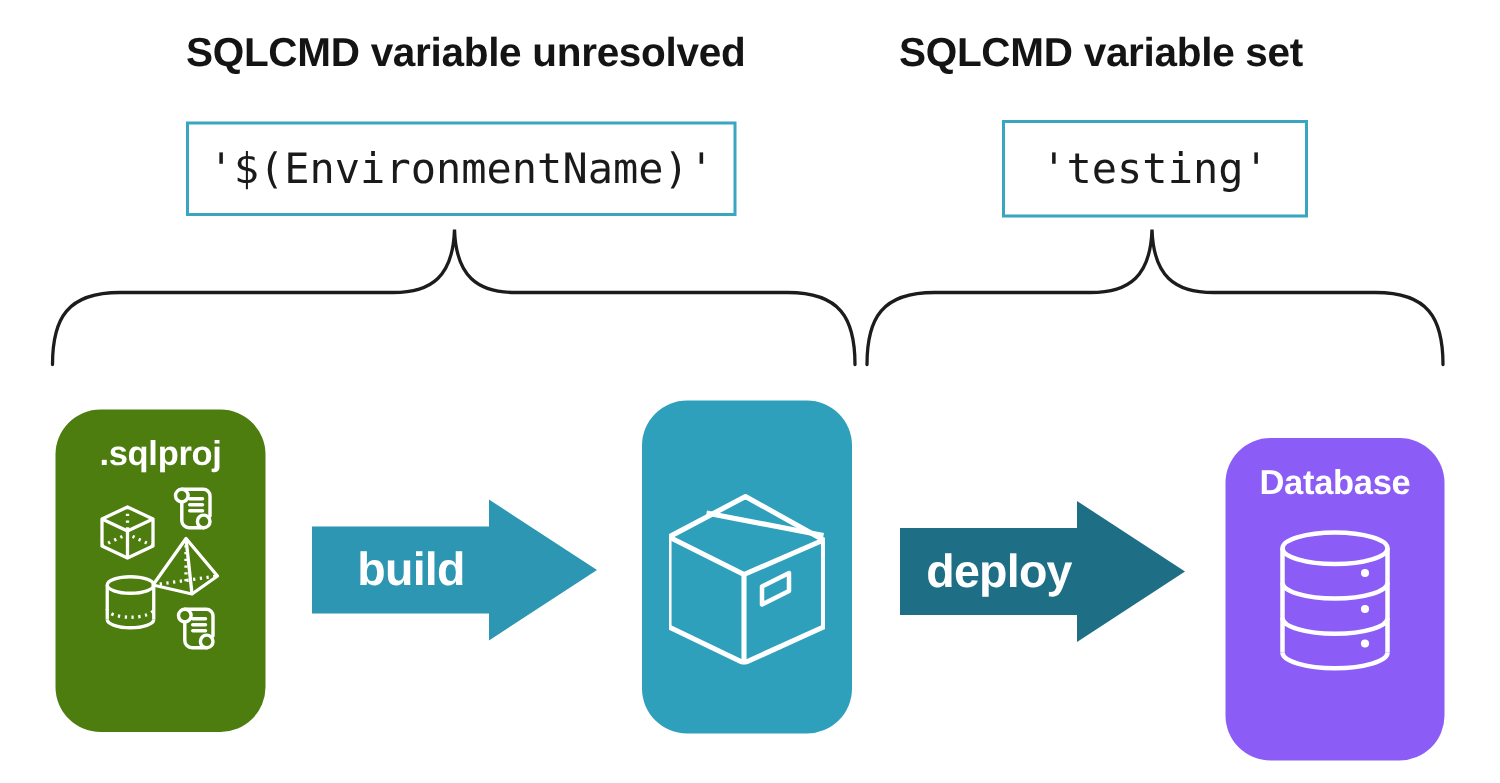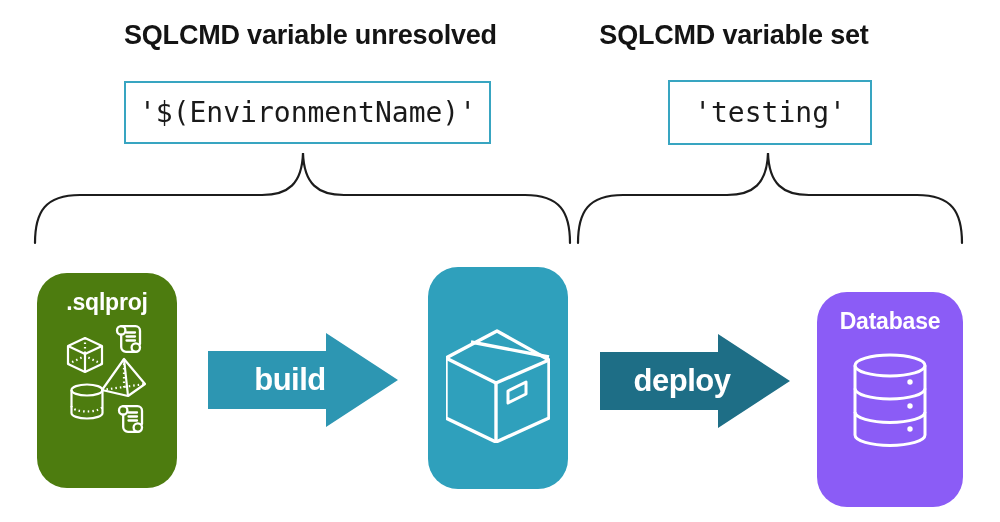--- a/index.html
+++ b/index.html
@@ -71,21 +71,21 @@
   .arrow-build  { left: 208px; top: 331px; }
   .arrow-deploy { left: 600px; top: 332px; }
 
   .arrow-label {
     position: absolute;
     width: 120px;
     height: 58px;
     display: flex;
     align-items: center;
     justify-content: center;
-    padding-left: 22px;
+    padding-left: 6px;
     box-sizing: content-box;
     font-size: 31px;
     font-weight: 700;
     color: #ffffff;
     letter-spacing: -0.5px;
   }
   .lbl-build  { left: 208px; top: 351px; }
   .lbl-deploy { left: 600px; top: 352px; text-align: center; }
 </style>
 </head>

